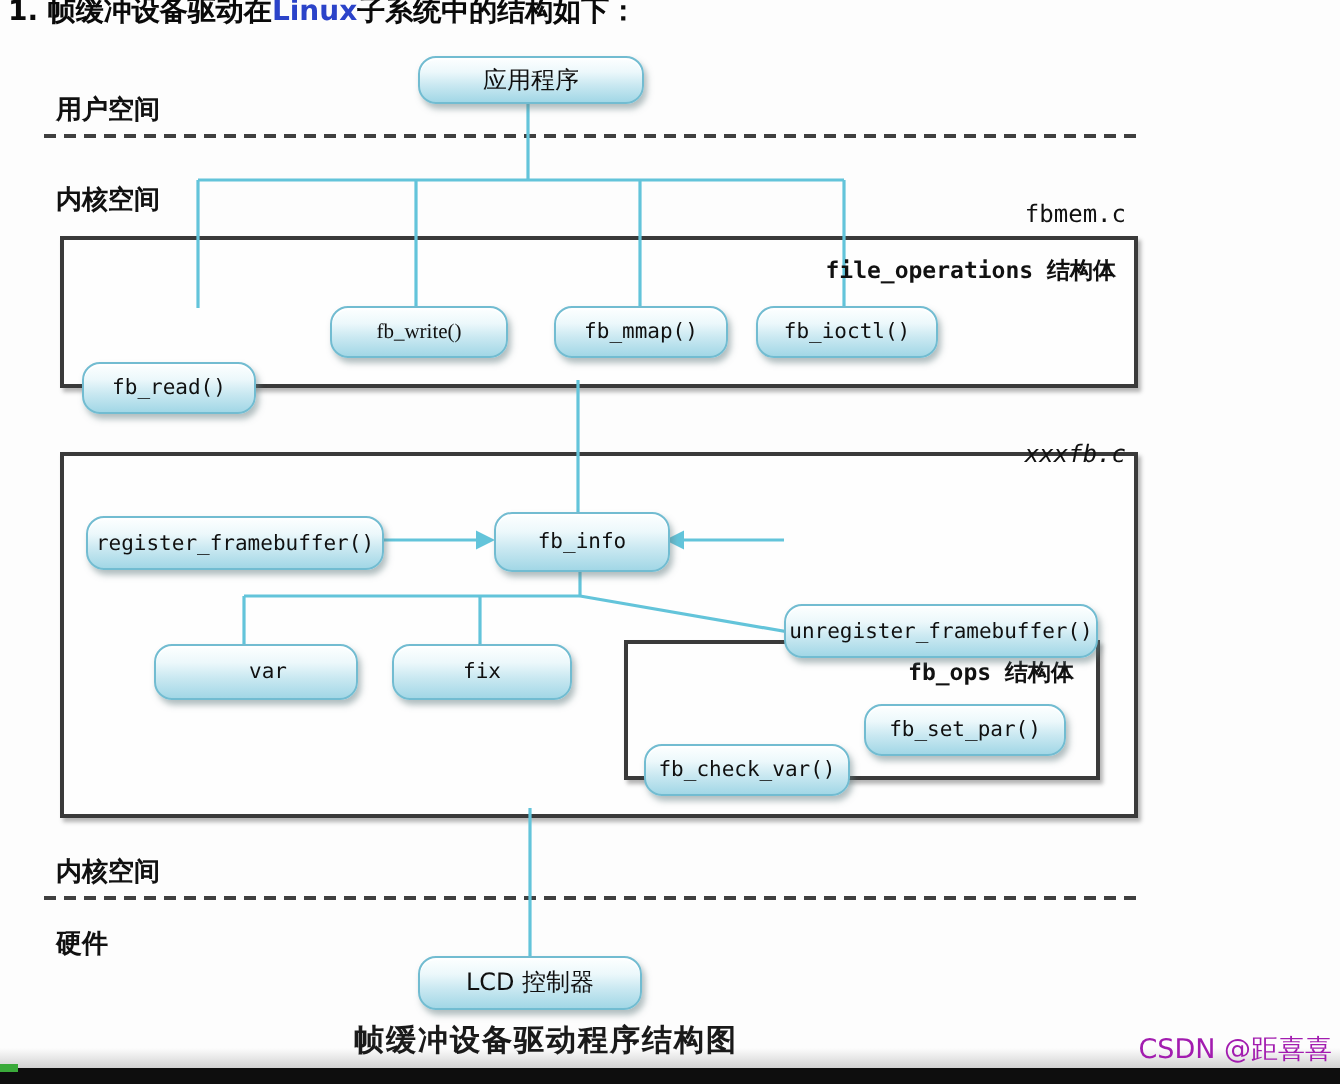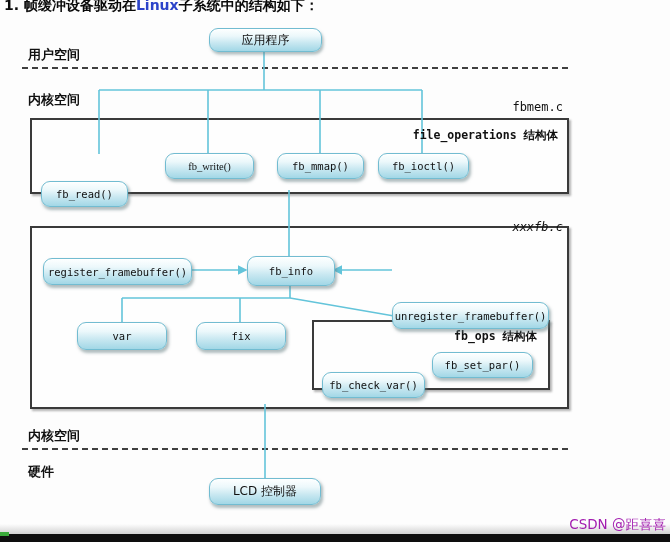--- a/index.html
+++ b/index.html
@@ -115,25 +115,26 @@
   </svg>
 
   <div class="abs node cjk" style="left:209px;top:28px;width:111px;height:22px;">应用程序</div>
   <div class="abs node" style="left:41px;top:153px;width:85px;height:24px;margin-top:28px;">fb_read()</div>
   <div class="abs node" style="left:165px;top:153px;width:87px;height:24px;font-family:Liberation Serif, serif;">fb_write()</div>
   <div class="abs node" style="left:277px;top:153px;width:85px;height:24px;">fb_mmap()</div>
   <div class="abs node" style="left:378px;top:153px;width:89px;height:24px;">fb_ioctl()</div>
   <div class="abs node" style="left:43px;top:258px;width:147px;height:25px;">register_framebuffer()</div>
   <div class="abs node" style="left:247px;top:256px;width:86px;height:28px;">fb_info</div>
   <div class="abs node" style="left:392px;top:258px;width:155px;height:25px;margin-top:44px;">unregister_framebuffer()</div>
-  <div class="abs node" style="left:77px;top:322px;width:88px;height:26px;">var</div>
+  <div class="abs node" style="left:77px;top:322px;width:88px;height:26px;padding-left:12px;">var</div>
   <div class="abs node" style="left:196px;top:322px;width:88px;height:26px;">fix</div>
   <div class="abs node" style="left:322px;top:372px;width:101px;height:24px;">fb_check_var()</div>
   <div class="abs node cjk" style="left:209px;top:478px;width:110px;height:25px;">LCD 控制器</div>
   <div class="abs node" style="left:432px;top:352px;width:99px;height:24px;">fb_set_par()</div>
 
+  <div id="diagram-caption" class="abs">帧缓冲设备驱动程序结构图</div>
   <div id="watermark" class="abs">CSDN @距喜喜</div>
 
   <div id="bottom-fade" class="abs"></div>
   <div id="bottom-bar" class="abs"></div>
   <div id="green-dash" class="abs"></div>
 
 </div>
 
 </body></html>

